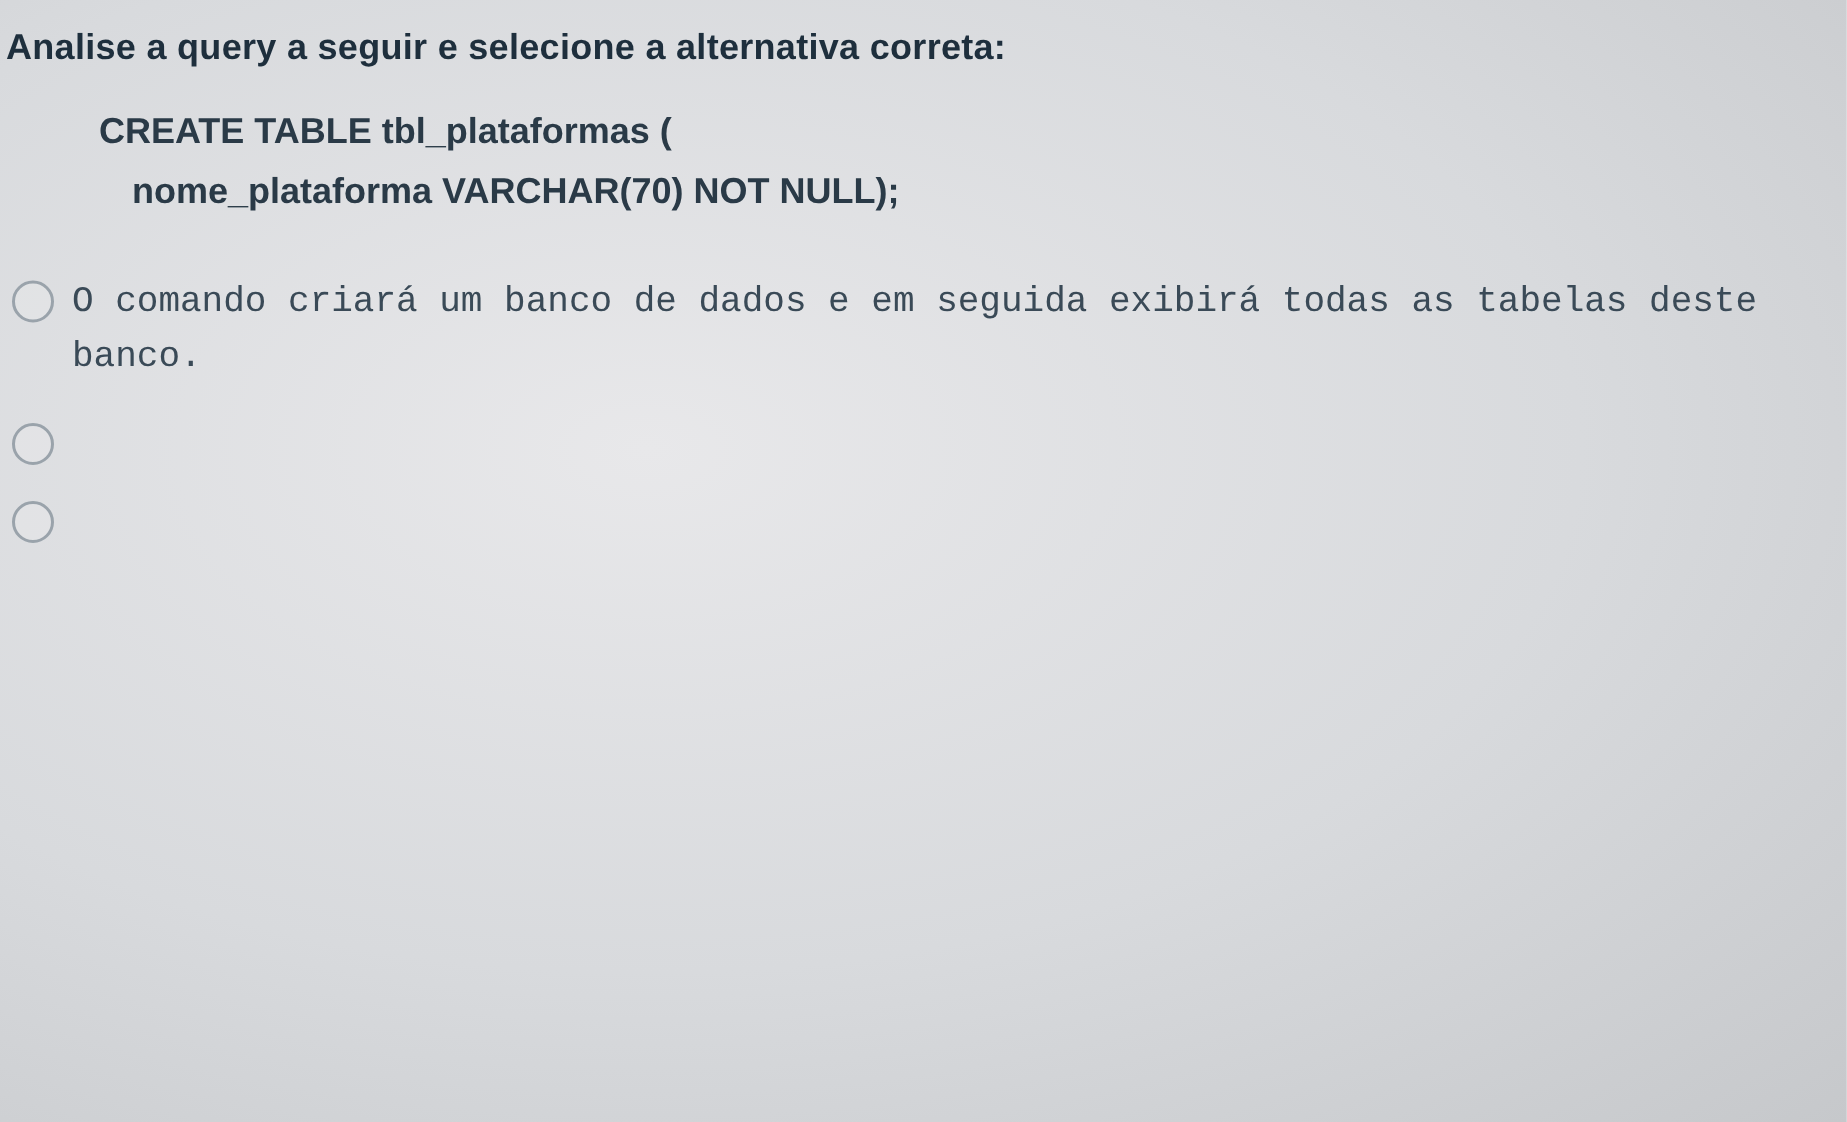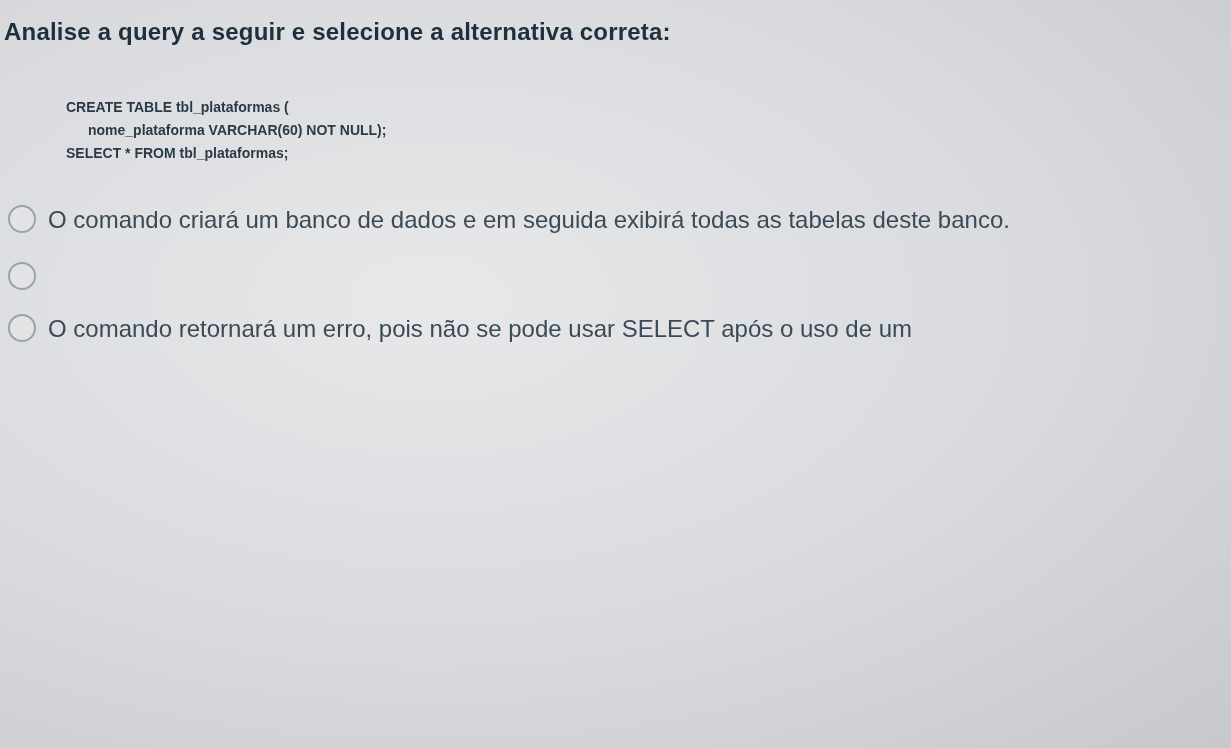--- a/index.html
+++ b/index.html
@@ -18,35 +18,35 @@
   .prompt {
     font-weight: 700;
     font-size: 24px;
     color: #1e2f3d;
     letter-spacing: 0.2px;
     padding: 0 0 22px 4px;
   }
   .code-block {
     font-family: "Segoe UI", Arial, sans-serif;
     font-weight: 700;
-    font-size: 14px;
+    font-size: 24px;
     line-height: 1.65;
     color: #2a3a47;
     padding: 0 0 36px 66px;
-    margin-top: 28px;
   }
   .code-line.indent1 { padding-left: 22px; }
   .answers {
     padding-left: 8px;
   }
   .answer {
     display: flex;
     align-items: flex-start;
     gap: 12px;
     margin-bottom: 20px;
+    font-family: Liberation Mono, monospace;
   }
   .radio {
     flex: 0 0 auto;
     width: 28px;
     height: 28px;
     border: 2px solid #9aa3ab;
     border-radius: 50%;
     margin-top: 4px;
     box-sizing: border-box;
     background: rgba(255,255,255,0.15);
@@ -61,37 +61,35 @@
 </style>
 </head>
 <body>
 
 <div class="wrap">
 
   <div class="prompt">Analise a query a seguir e selecione a alternativa correta:</div>
 
   <div class="code-block">
     <div class="code-line">CREATE TABLE tbl_plataformas (</div>
-    <div class="code-line indent1">nome_plataforma VARCHAR(60) NOT NULL);</div>
-    <div class="code-line">SELECT * FROM tbl_plataformas;</div>
+    <div class="code-line indent1">nome_plataforma VARCHAR(70) NOT NULL);</div>
   </div>
 
   <div class="answers">
 
     <div class="answer">
       <div class="radio"></div>
       <div class="answer-text">O comando criará um banco de dados e em seguida exibirá todas as tabelas deste banco.</div>
     </div>
 
 
 
     <div class="answer">
       <div class="radio"></div>
     </div>
 
     <div class="answer">
       <div class="radio"></div>
-      <div class="answer-text">O comando retornará um erro, pois não se pode usar SELECT após o uso de um</div>
     </div>
 
   </div>
 
 </div>
 
 </body></html>

